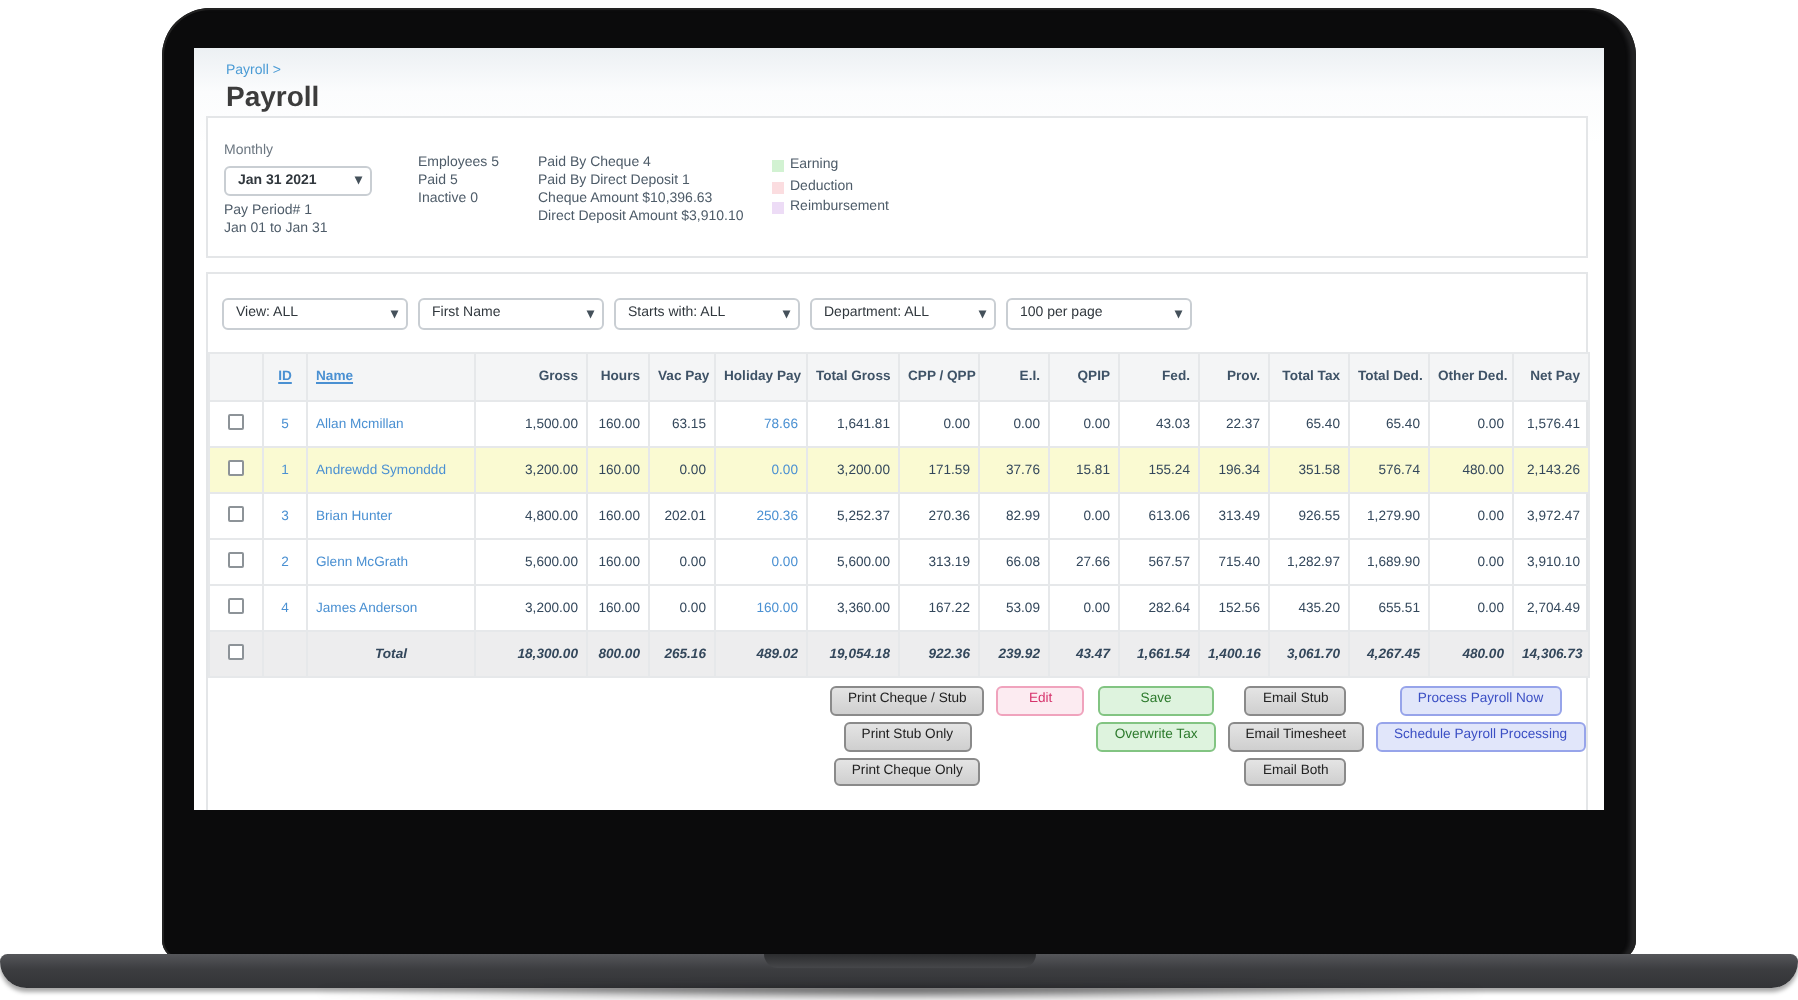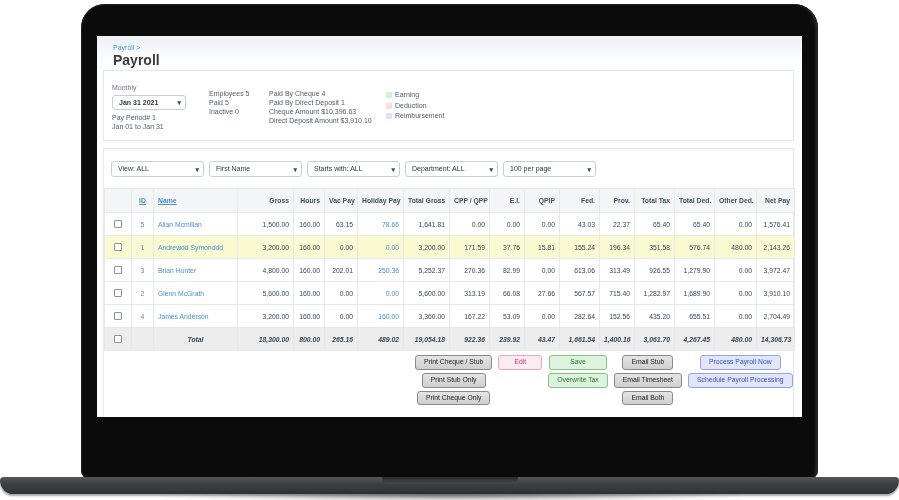--- a/index.html
+++ b/index.html
@@ -14,21 +14,21 @@
     background:linear-gradient(180deg,#55565a 0%, #3c3d40 45%, #333437 100%);
     border-radius:4px 4px 14px 14px; box-shadow:0 2px 2px rgba(0,0,0,.35); }
   .laptop-notch { position:absolute; left:50%; top:477px; transform:translateX(-50%);
     width:136px; height:7px; background:linear-gradient(180deg,#2b2c2e,#46474a);
     border-radius:0 0 10px 10px; }
   .laptop-shadow { position:absolute; left:160px; top:493px; width:580px; height:6px;
     background:radial-gradient(ellipse at center, rgba(20,20,22,.8) 0%, rgba(20,20,22,0) 75%);
     filter:blur(2px); }
 
   
-  .screen { position:absolute; left:97px; top:36px; width:705px; height:381px;
+  .screen { position:absolute; left:97px; top:24px; width:705px; height:381px;
     background:linear-gradient(180deg,#ecf0f3 0px, #fbfcfd 22px, #ffffff 48px);
     overflow:hidden; }
 
   .breadcrumb { position:absolute; left:16px; top:8px; font-size:7px; color:#4a9bd5; }
   .page-title { position:absolute; left:16px; top:16px; font-size:14px; font-weight:bold; color:#3c3c3c; }
 
   .card { position:absolute; left:6px; width:691px; background:#fff; border:1px solid #e4e6e8; }
   .card1 { top:34px; height:71px; }
   .card2 { top:112px; height:272px; }
 

